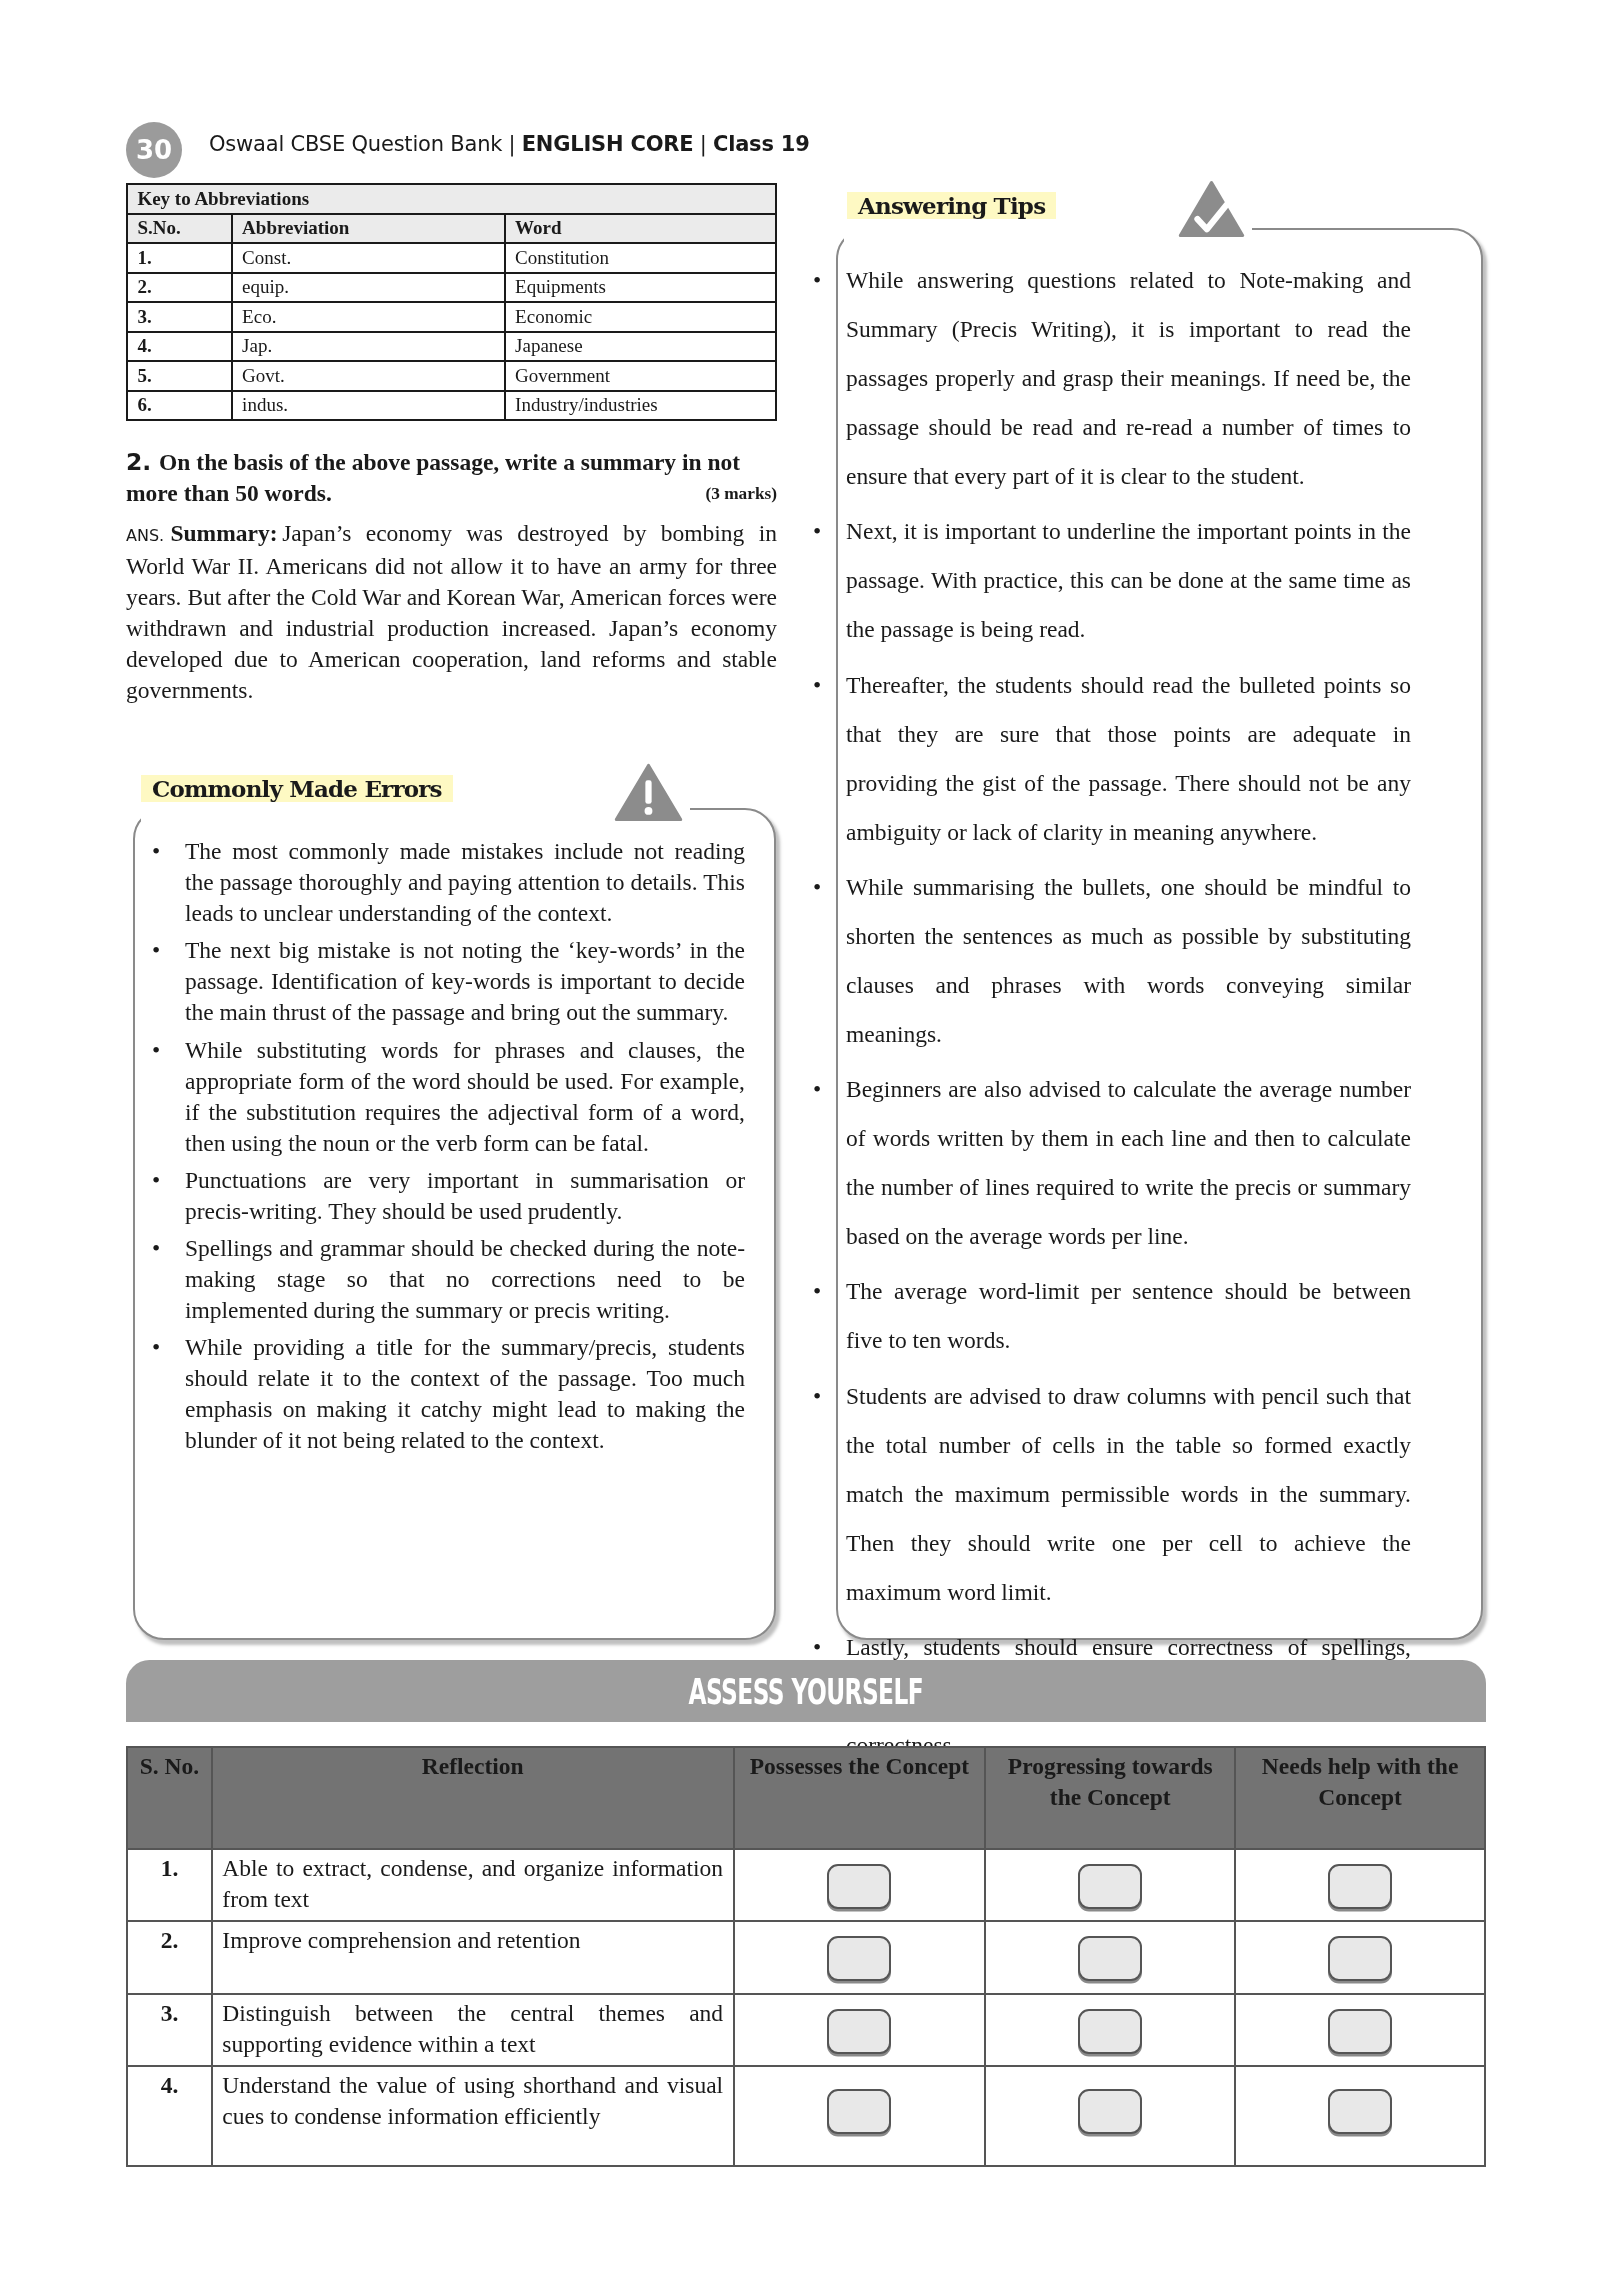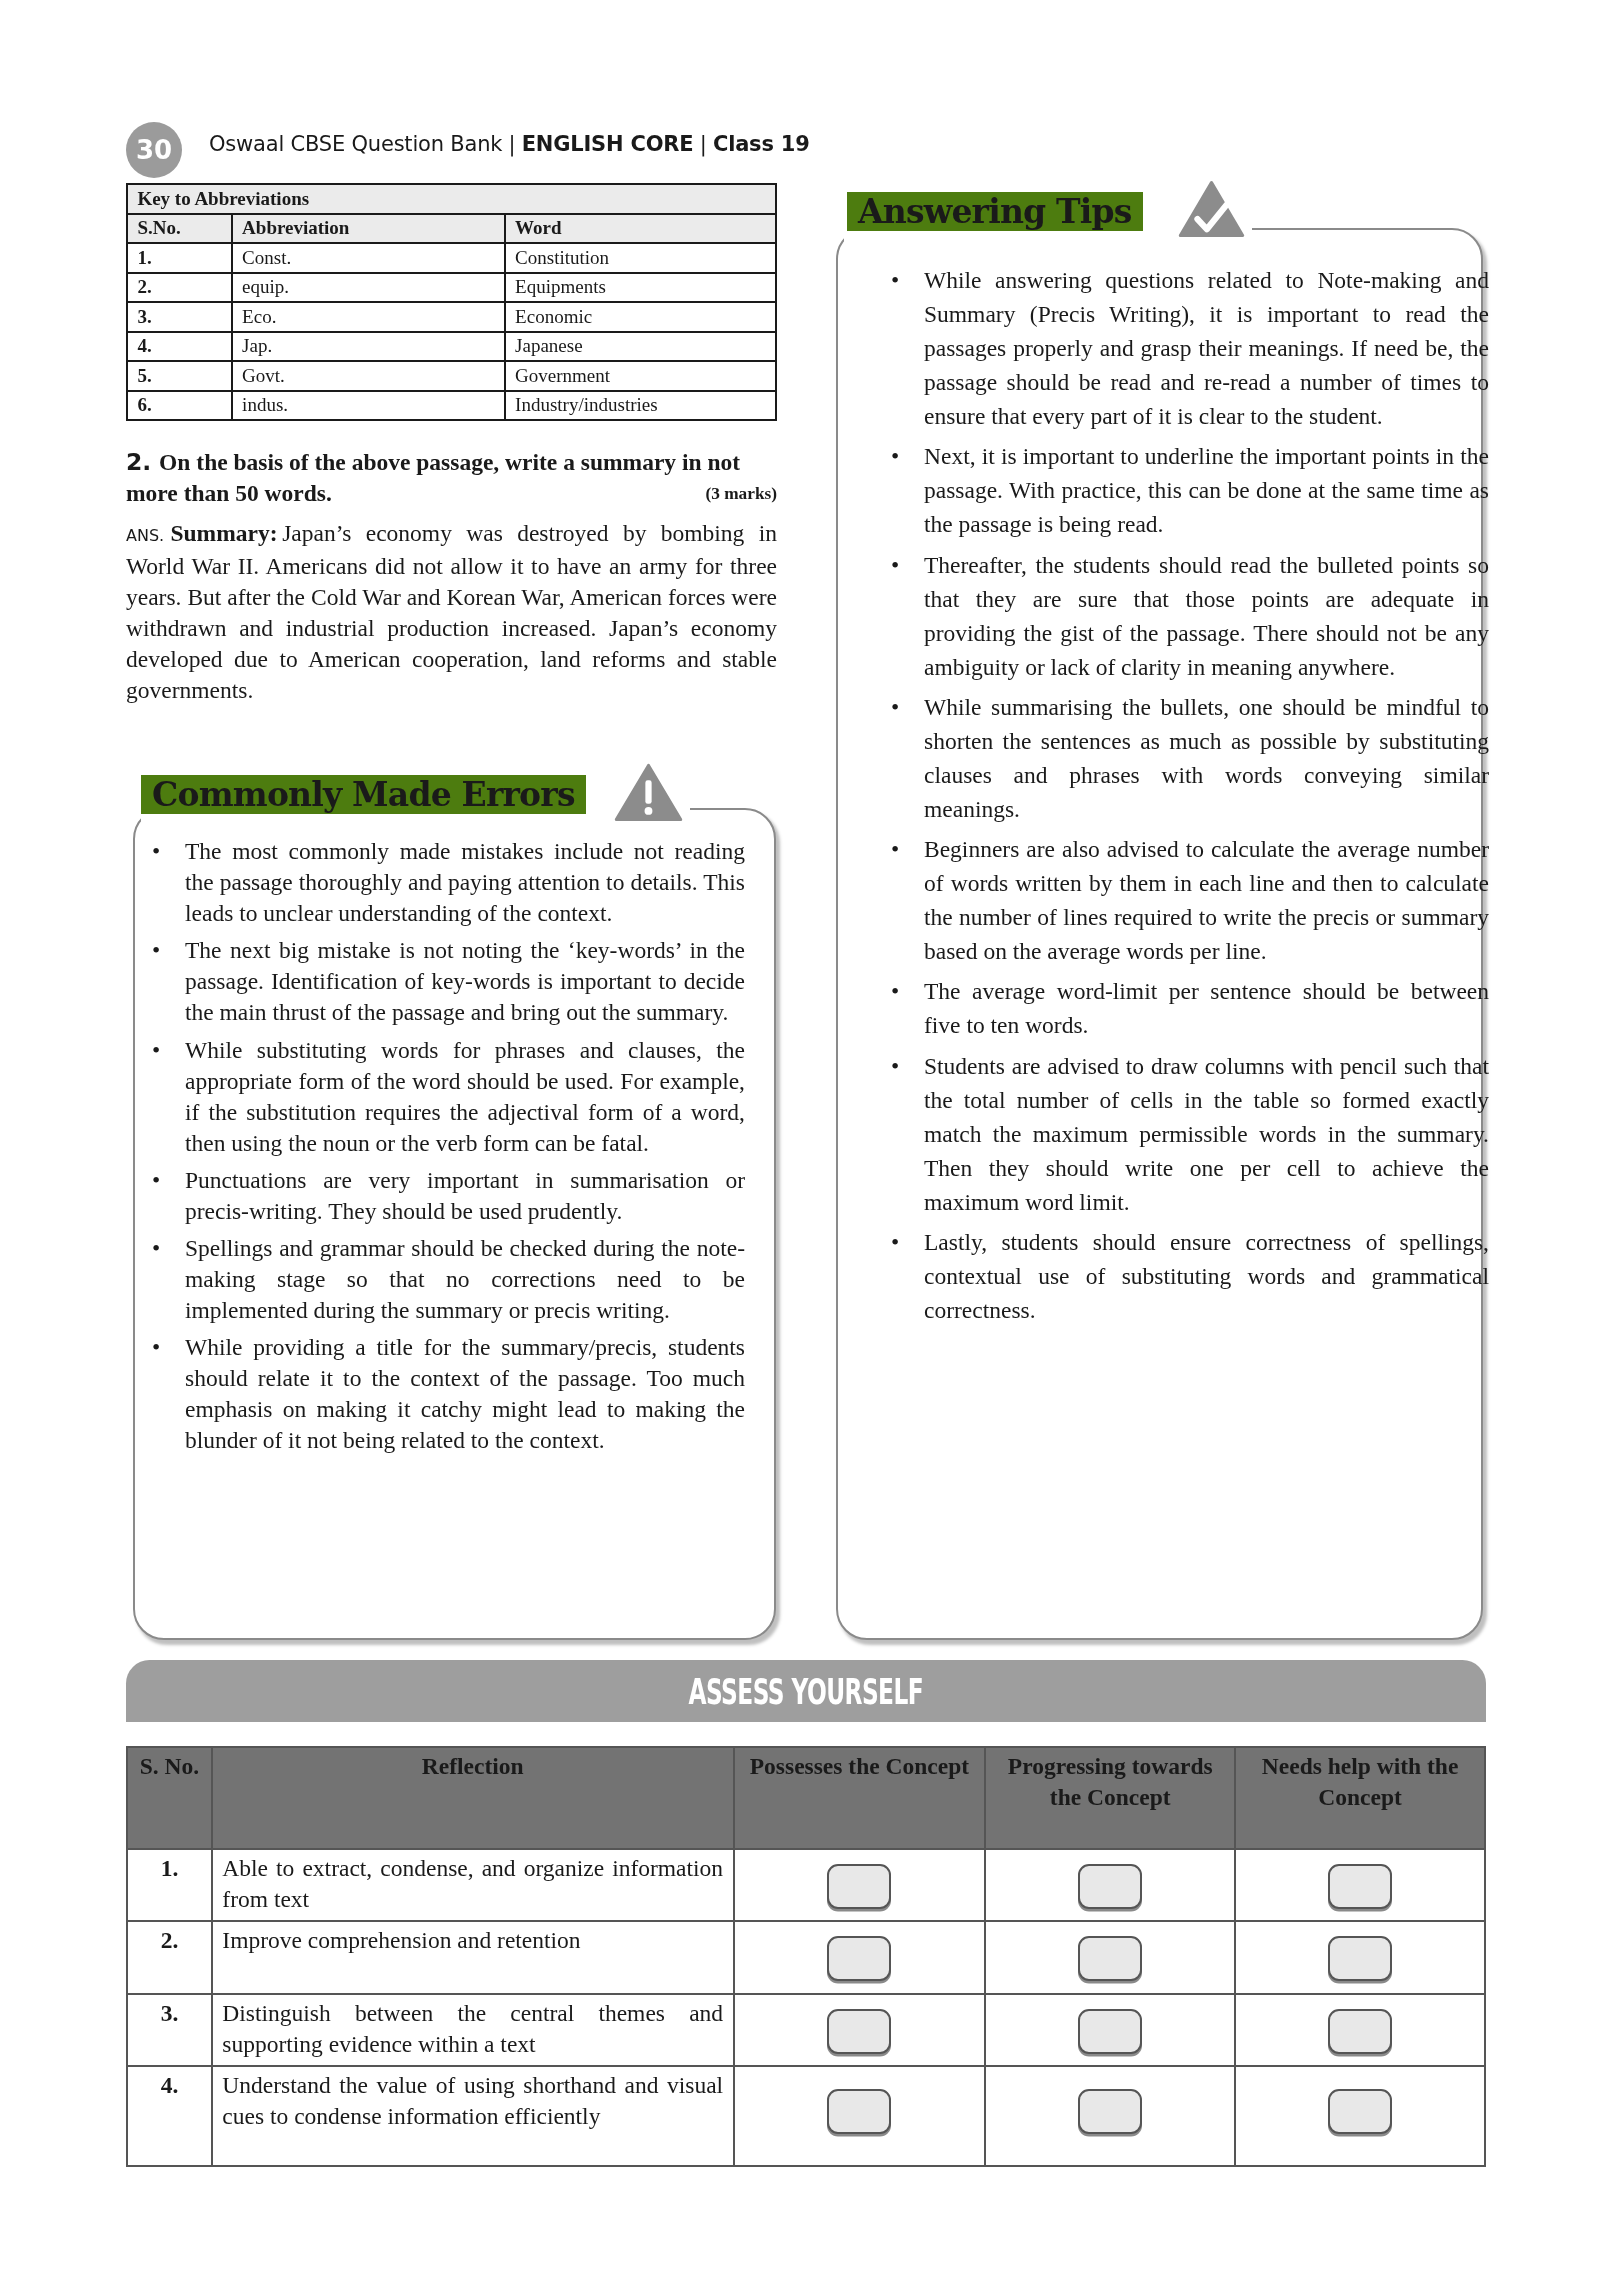--- a/index.html
+++ b/index.html
@@ -29,21 +29,21 @@
   .question .qnum { font-family:"DejaVu Sans","Liberation Sans",sans-serif; margin-right:7.8px; }
   .marks { position:absolute; right:0; bottom:0; font-size:17.3px; font-weight:bold; }
   .answer { left:126px; top:518px; width:651px; font-size:23.5px; line-height:31px; text-align:justify; }
   .answer .ans-tag { font-family:"DejaVu Sans","Liberation Sans",sans-serif; font-weight:normal; font-size:16px; margin-right:6.3px; }
   .answer .sum-tag { font-weight:bold; margin-right:4.7px; }
 
   
   .box { background:#fff; border:2.4px solid #8a8a8a; border-radius:31px;
          box-shadow:3.1px 4.7px 3.1px rgba(0,0,0,0.25); }
   .box-title { font-family:"DejaVu Serif","Liberation Serif",serif; font-weight:bold;
-               font-size:33px; color:#1a1a1a; white-space:nowrap; background:#4d7c0f; padding:0 11px; letter-spacing:-0.8px;text-align:right; }
+               font-size:23px; color:#1a1a1a; white-space:nowrap; background:#fef9c3; padding:0 11px; letter-spacing:-0.8px;text-align:right; }
   .bullets { list-style:none; margin:0; padding:0; font-size:23.5px; line-height:31px; text-align:justify; }
   .bullets li { position:relative; padding-left:44px; margin-bottom:6.3px; }
   .bullets li::before { content:"\2022"; position:absolute; left:11px; top:0; font-size:23.5px; }
   .title-mask { background:#fff; }
 
   
   .assess-banner { left:126px; top:1660px; width:1360px; height:62px; background:#9e9e9e;
                    border-radius:23.5px 23.5px 0 0; color:#fff; display:flex; align-items:center; justify-content:center;
                    font-family:"DejaVu Sans Condensed","DejaVu Sans","Liberation Sans",sans-serif; font-weight:bold;
                    font-size:36px; letter-spacing:-0.8px; }
@@ -146,21 +146,21 @@
 
 <div class="abs box" style="left:836px; top:228px; width:643px; height:1408px;"></div>
 <div class="abs title-mask" style="left:844px; top:188px; width:408px; height:55px;"></div>
 <div class="abs box-title" style="left:847px; top:192px;">Answering Tips</div>
 <div class="abs" style="left:1178px; top:180px; width:67px; height:58px;">
   <svg width="67" height="58" viewBox="0 0 86 74">
     <path d="M43 3 L83 71 L3 71 Z" fill="#8c8c8c" stroke="#8c8c8c" stroke-width="4" stroke-linejoin="round"></path>
     <path d="M25 50 L37 63 L62 32" fill="none" stroke="#fff" stroke-width="8" stroke-linecap="round" stroke-linejoin="round"></path>
   </svg>
 </div>
-<ul class="abs bullets" style="left:880px; top:256px; width:609px; line-height:34px;margin-top:7px;">
+<ul class="abs bullets" style="left:802px; top:256px; width:609px; line-height:49px;">
   <li>While answering questions related to Note-making and Summary (Precis Writing), it is important to read the passages properly and grasp their meanings. If need be, the passage should be read and re-read a number of times to ensure that every part of it is clear to the student.</li>
   <li>Next, it is important to underline the important points in the passage. With practice, this can be done at the same time as the passage is being read.</li>
   <li>Thereafter, the students should read the bulleted points so that they are sure that those points are adequate in providing the gist of the passage. There should not be any ambiguity or lack of clarity in meaning anywhere.</li>
   <li>While summarising the bullets, one should be mindful to shorten the sentences as much as possible by substituting clauses and phrases with words conveying similar meanings.</li>
   <li>Beginners are also advised to calculate the average number of words written by them in each line and then to calculate the number of lines required to write the precis or summary based on the average words per line.</li>
   <li>The average word-limit per sentence should be between five to ten words.</li>
   <li>Students are advised to draw columns with pencil such that the total number of cells in the table so formed exactly match the maximum permissible words in the summary. Then they should write one per cell to achieve the maximum word limit.</li>
   <li>Lastly, students should ensure correctness of spellings, contextual use of substituting words and grammatical correctness.</li>
 </ul>
 

